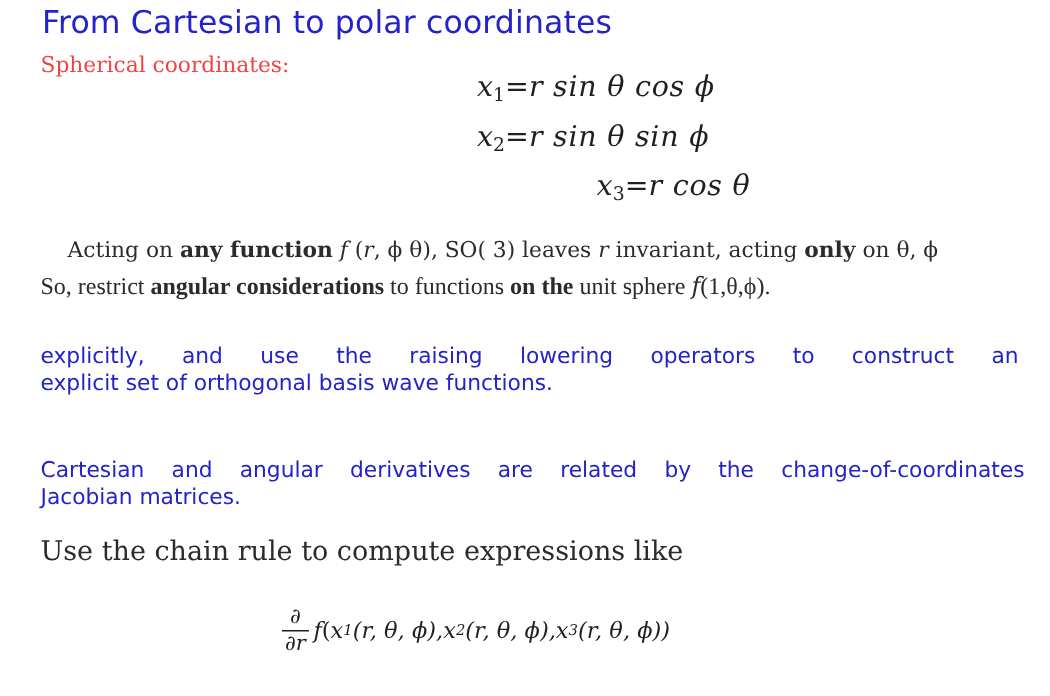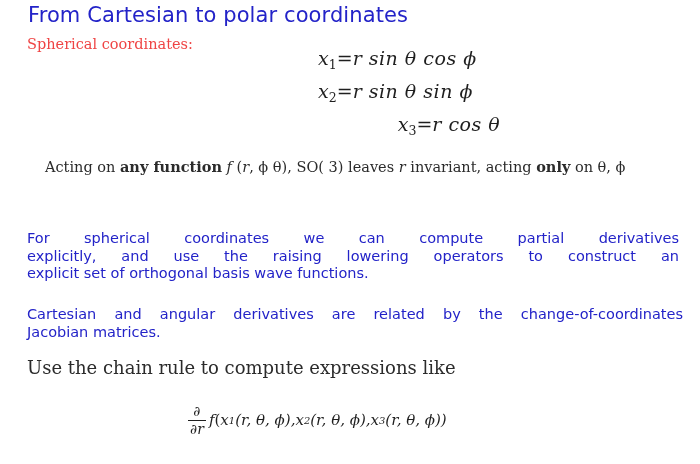--- a/index.html
+++ b/index.html
@@ -198,23 +198,25 @@
     <div class="eq-row r3">
       <span class="mi">x</span><span class="mi sub">3</span><span class="op-up">=</span><span class="mi thin">r cos θ</span>
     </div>
 
   </div>
 
   <div class="stmt stmt-a">
     <span>Acting on </span><b>any function</b><span>&nbsp;</span><span class="mi">f</span><span> (</span><span class="mi">r</span><span>, ϕ θ), SO( 3) leaves </span><span class="mi">r</span><span> invariant, acting </span><b>only</b><span> on θ, ϕ</span>
   </div>
 
+  <div class="stmt stmt-b">
+    <span>So, restrict </span><b>angular considerations</b><span> to functions </span><b>on the</b><span> unit sphere </span><span class="mi">f</span><span>(1,θ,ϕ).</span>
+  </div>
 
   <div class="blue-para blue-1">
-    <span class="justify-line">For spherical coordinates we can compute partial derivatives</span>
     <span class="justify-line">explicitly, and use the raising lowering operators to construct an</span>
     <span class="ln">explicit set of orthogonal basis wave functions.</span>
   </div>
 
   <div class="blue-para blue-2">
     <span class="justify-line">Cartesian and angular derivatives are related by the change-of-coordinates</span>
     <span class="ln">Jacobian matrices.</span>
   </div>
 
   <div class="closing">Use the chain rule to compute expressions like</div>

